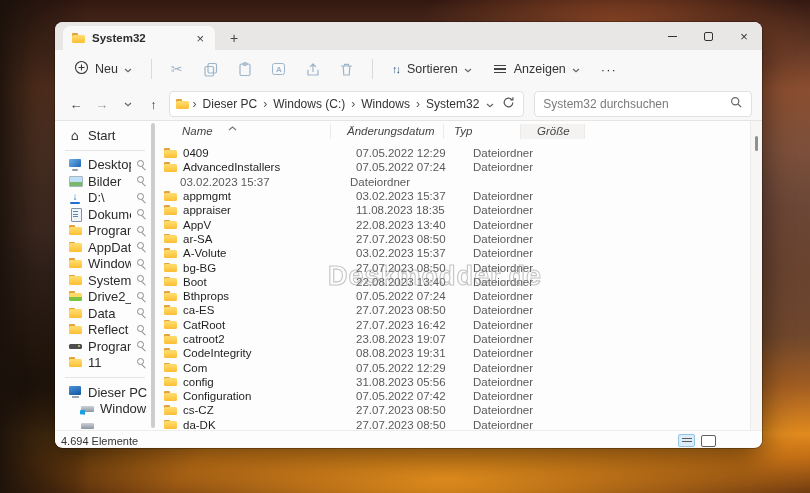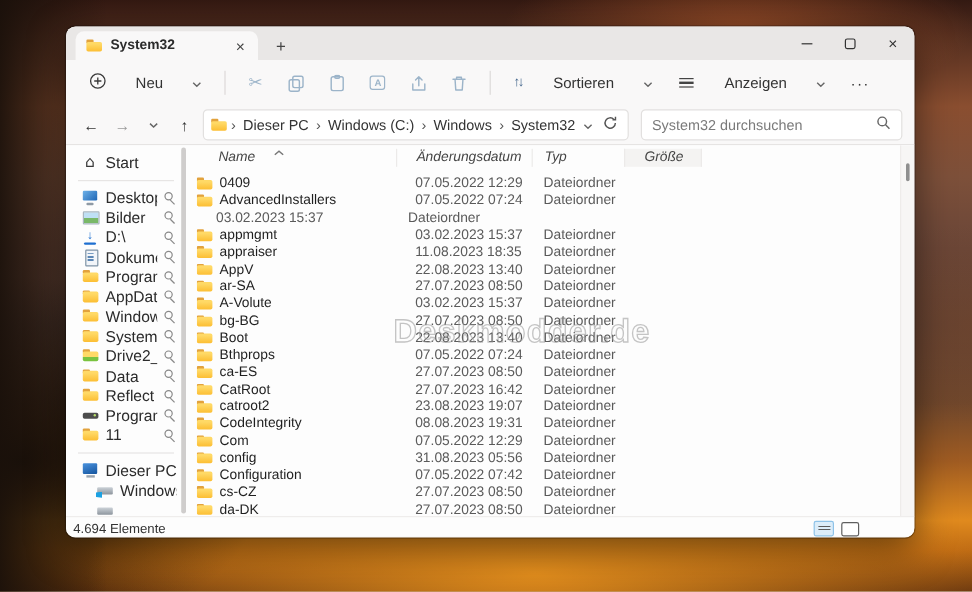--- a/index.html
+++ b/index.html
@@ -35,21 +35,21 @@
   .tab-close { color:#444; font-size:13px; line-height:1; padding:0 3px; border-radius:3px; cursor:default; }
   .newtab { width:22px; height:22px; display:flex; align-items:center; justify-content:center;
             color:#444; font-size:14px; margin-left:8px; margin-bottom:1px; }
   .wincontrols { position:absolute; right:0; top:0; height:28px; display:flex; }
   .wc { width:36px; height:28px; display:flex; align-items:center; justify-content:center; color:#333; font-size:13px; }
   .min-bar { width:9px; height:1px; background:#333; display:block; }
   .maxbox { width:9px; height:9px; border:1px solid #333; border-radius:2px; display:block; }
 
   
   .toolbar { height:38px; display:flex; align-items:center; padding:0 10px; gap:4px; background:#f9f8f8; }
-  .tbtn { display:flex; align-items:center; gap:24px; padding:5px 9px; border-radius:4px; border:none; background:transparent;
+  .tbtn { display:flex; align-items:center; gap:6px; padding:5px 9px; border-radius:4px; border:none; background:transparent;
           font-family:inherit; font-size:12.5px; color:#333; }
   .tsep { width:1px; height:20px; background:#dcdad9; margin:0 6px; }
   .ticon { width:30px; height:28px; display:flex; align-items:center; justify-content:center; }
   .ticon svg { stroke:#9cb4c9; fill:none; stroke-width:1.2; stroke-linecap:round; stroke-linejoin:round; }
   .cut-glyph { color:#9cb4c9; font-size:14px; font-family:"DejaVu Sans",sans-serif; }
   .rename-box { width:13px; height:12px; border:1.2px solid #9cb4c9; border-radius:2.5px; color:#9cb4c9;
                 font-size:8px; display:flex; align-items:center; justify-content:center; font-weight:bold; }
   .updown { display:flex; font-size:11px; color:#3a5e86; letter-spacing:-2px; margin-right:2px; }
   .viewlines { display:flex; flex-direction:column; gap:2px; margin-right:2px; }
   .viewlines i { display:block; width:12px; height:1.4px; background:#444; }
@@ -121,21 +121,21 @@
   .hcell { height:15px; line-height:15px; white-space:nowrap; }
   .h-name { padding-left:18px; }
   .h-date { padding-left:16px; border-left:1px solid #eceae9; }
   .h-type { padding-left:10px; border-left:1px solid #eceae9; }
   .h-size { padding-left:16px; border-left:1px solid #eceae9; border-right:1px solid #eceae9; background:#f4f3f2; }
   .sortcaret { position:absolute; left:72px; top:0px; }
   .sortcaret svg { stroke:#777; fill:none; stroke-width:1.2; }
 
   .rows { padding-top:5px; }
   .frow { display:grid; grid-template-columns:166px 113px 77px 65px; padding-left:8px; height:14.3px; align-items:center;
-          font-size:11.5px; }
+          font-size:11.5px;gap:10px; }
   .fcell { white-space:nowrap; overflow:hidden; }
   .fname { display:flex; align-items:center; gap:6px; color:#1f1f1f; }
   .ifolder { width:13px; height:11px; position:relative; flex:none; }
   .ifolder::before { content:""; position:absolute; left:0; top:0.5px; width:6px; height:3px; background:#e2a23c; border-radius:1px 1px 0 0; }
   .ifolder::after { content:""; position:absolute; left:0; top:2px; width:12.5px; height:8px;
       background:linear-gradient(180deg,#ffd966 20%,#fcbe33 100%); border-radius:1.5px; }
   .fdate { color:#5a5a5a; padding-left:16px; }
   .ftype { color:#5a5a5a; padding-left:10px; }
   .fsize { color:#5a5a5a; padding-left:16px; }
 

